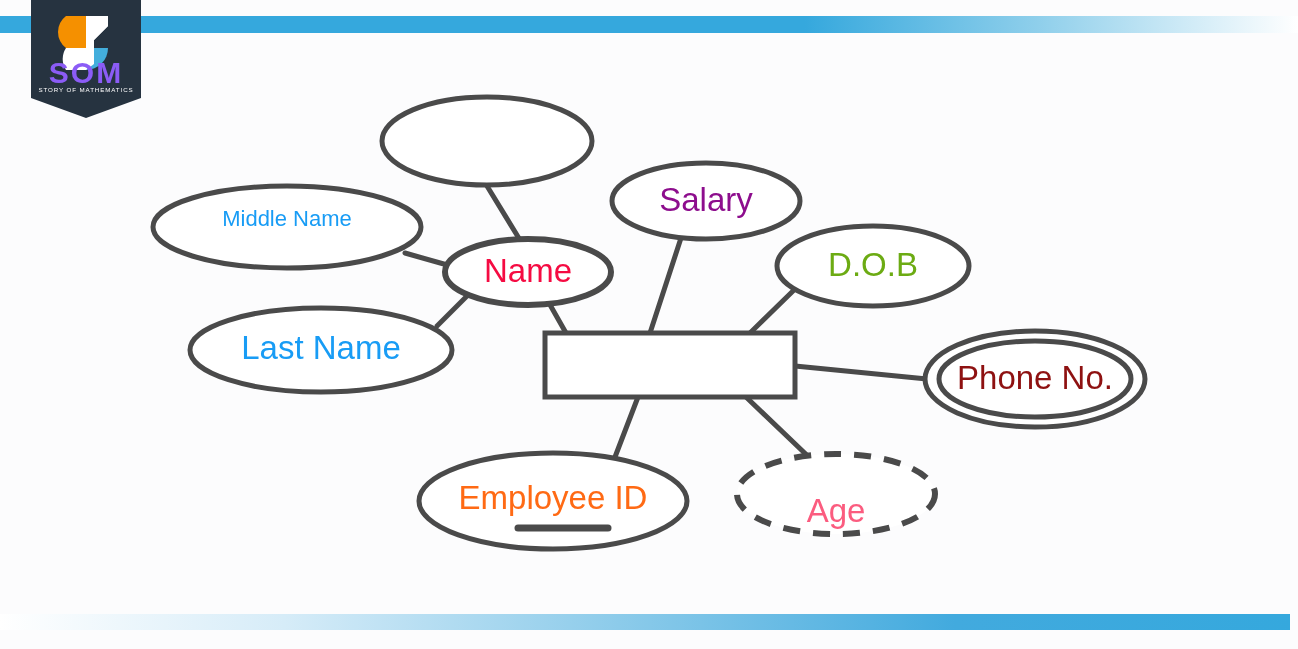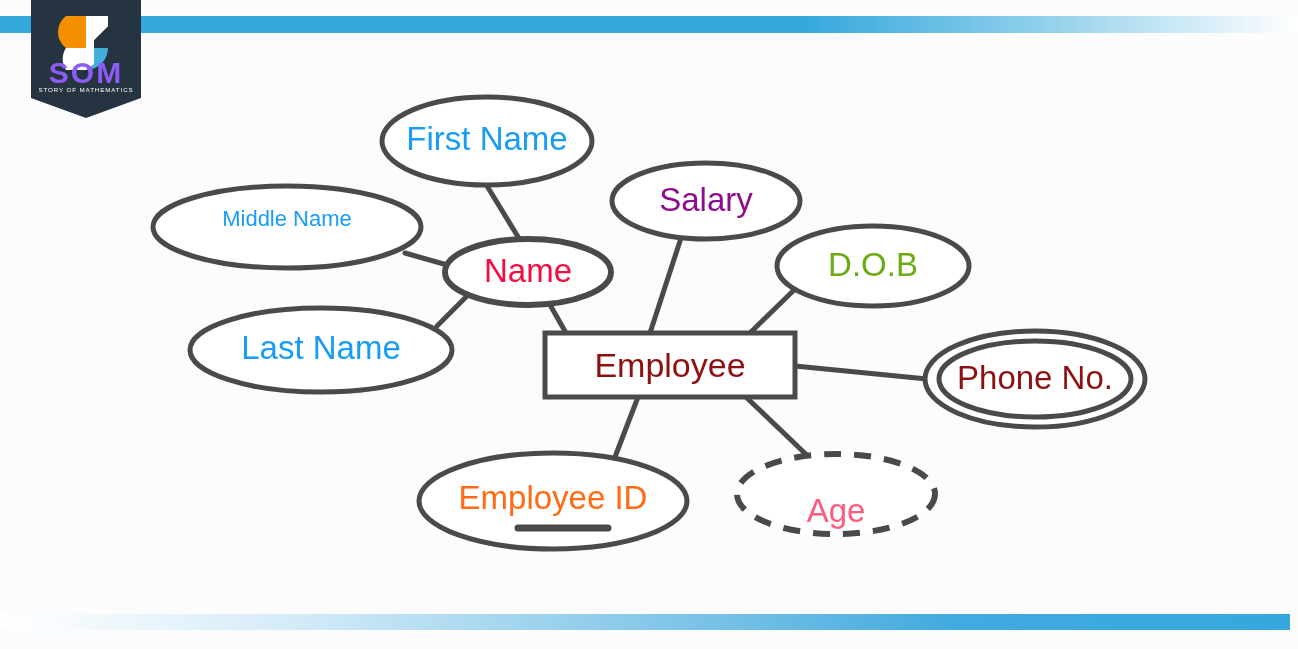--- a/index.html
+++ b/index.html
@@ -129,33 +129,31 @@
     <ellipse cx="1035" cy="379" rx="96" ry="38" fill="#ffffff" stroke="#4A4A4A" stroke-width="5"></ellipse>
 
     <ellipse cx="553" cy="501" rx="134" ry="48" fill="#ffffff" stroke="#4A4A4A" stroke-width="5"></ellipse>
     <line x1="518" y1="528" x2="608" y2="528" stroke="#4A4A4A" stroke-width="7" stroke-linecap="round"></line>
 
     <ellipse cx="836" cy="494" rx="99" ry="40" fill="#ffffff" stroke="#4A4A4A" stroke-width="6" stroke-dasharray="17 13"></ellipse>
 
     <rect x="545" y="333" width="250" height="64" fill="#ffffff" stroke="#4A4A4A" stroke-width="5"></rect>
   </svg>
 
-  <div class="node-label" style="left:382px; top:122px; width:210px; color:#189CF5; font-size:33px;">First Name</div>
 
   <div class="node-label" style="left:153px; top:208px; width:268px; color:#189CF5; font-size:22px;">Middle Name</div>
 
   <div class="node-label" style="left:445px; top:254px; width:166px; color:#F50B42; font-size:33px;">Name</div>
 
   <div class="node-label" style="left:190px; top:331px; width:262px; color:#189CF5; font-size:33px;">Last Name</div>
 
   <div class="node-label" style="left:777px; top:248px; width:192px; color:#6CAB13; font-size:33px;">D.O.B</div>
 
   <div class="node-label" style="left:612px; top:183px; width:188px; color:#8D0D8D; font-size:33px;">Salary</div>
 
   <div class="node-label" style="left:419px; top:481px; width:268px; color:#FF6A14; font-size:33px;">Employee ID</div>
 
   <div class="node-label" style="left:925px; top:361px; width:220px; color:#8E1111; font-size:33px;">Phone No.</div>
 
   <div class="node-label" style="left:737px; top:494px; width:198px; color:#FB5C7F; font-size:33px;">Age</div>
 
-  <div class="node-label" style="left:545px; top:348px; width:250px; color:#8E1111; font-size:34px;">Employee</div>
 
 </div>
 
 </body></html>

